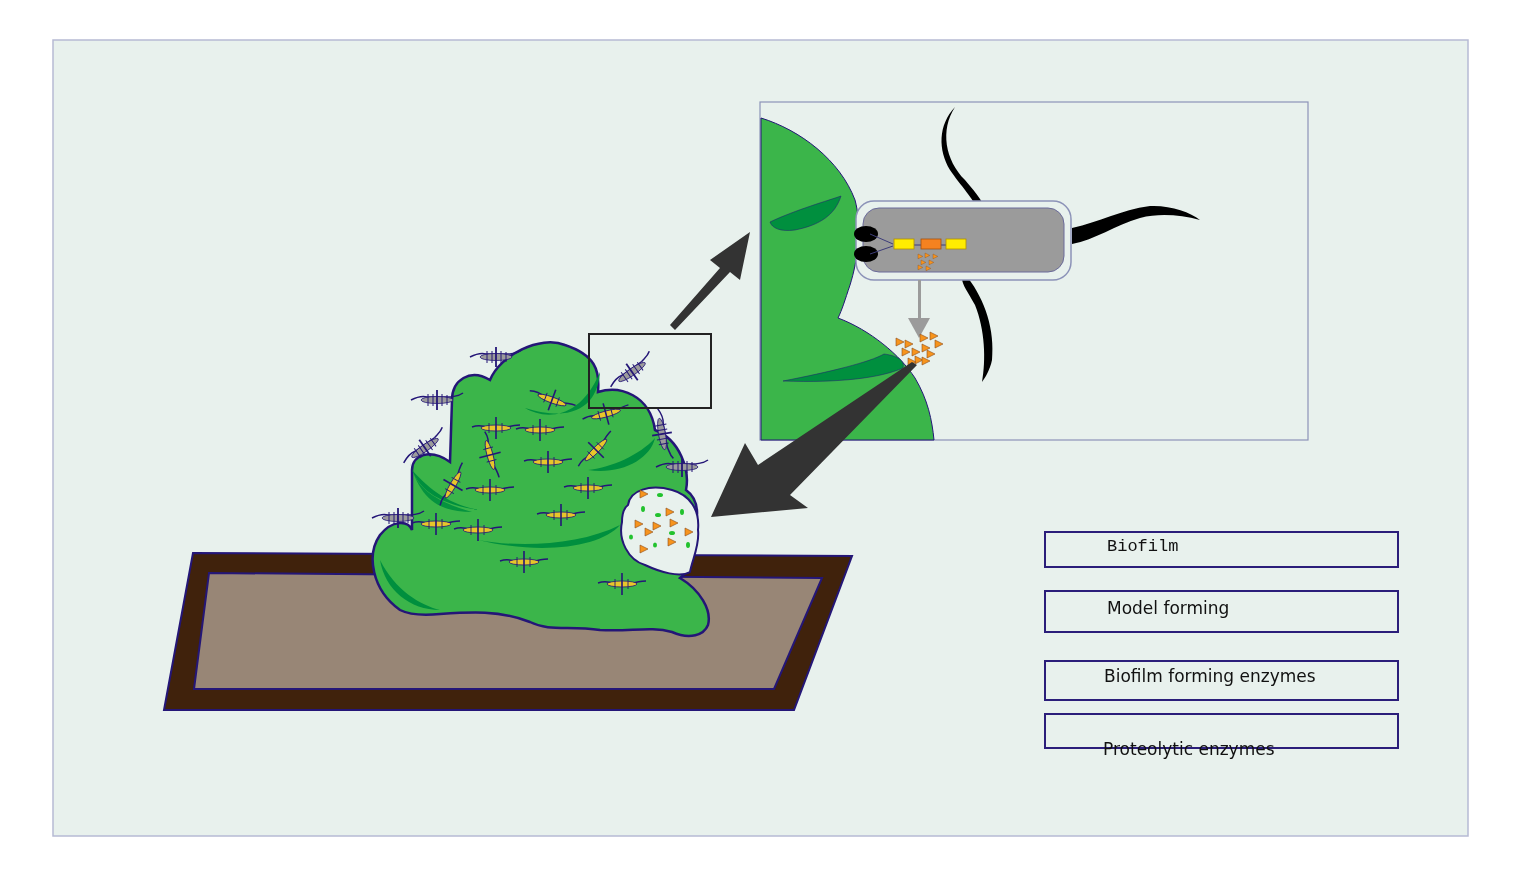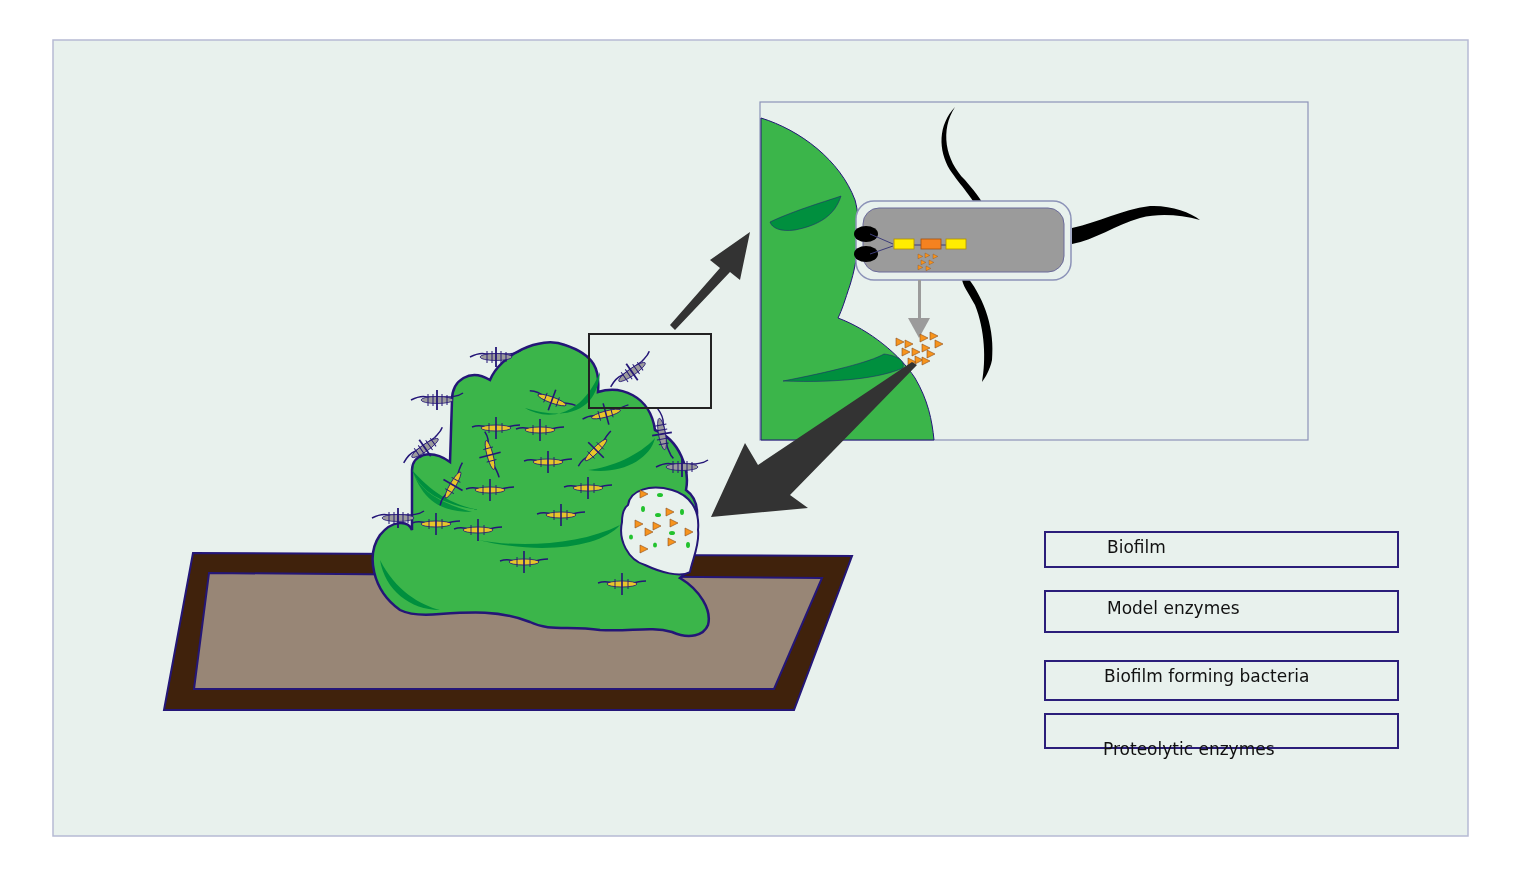--- a/index.html
+++ b/index.html
@@ -194,23 +194,23 @@
       <use href="#tri" x="1070" y="724"></use>
       <use href="#tri" x="1076" y="730"></use>
       <use href="#tri" x="1062" y="732"></use>
       <use href="#tri" x="1068" y="738"></use>
     </g>
   </g>
 </svg>
 
 
 <div class="legend-box" style="left:1044px;top:531px;width:355px;height:37px;"></div>
-<span class="legend-label" style="left:1107px;top:537px;">Biofilm</span>
+<span class="legend-label" style="left:1107px;top:537px;font-family:Liberation Mono, monospace;">Biofilm</span>
 
 <div class="legend-box" style="left:1044px;top:590px;width:355px;height:43px;"></div>
-<span class="legend-label" style="left:1107px;top:598px;">Model enzymes</span>
+<span class="legend-label" style="left:1107px;top:598px;">Model forming</span>
 
 <div class="legend-box" style="left:1044px;top:660px;width:355px;height:41px;"></div>
-<span class="legend-label" style="left:1104px;top:666px;">Biofilm forming bacteria</span>
+<span class="legend-label" style="left:1104px;top:666px;">Biofilm forming enzymes</span>
 
 <div class="legend-box" style="left:1044px;top:713px;width:355px;height:36px;"></div>
 <span class="legend-label" style="left:1103px;top:739px;">Proteolytic enzymes</span>
 </div>
 
 </body></html>

